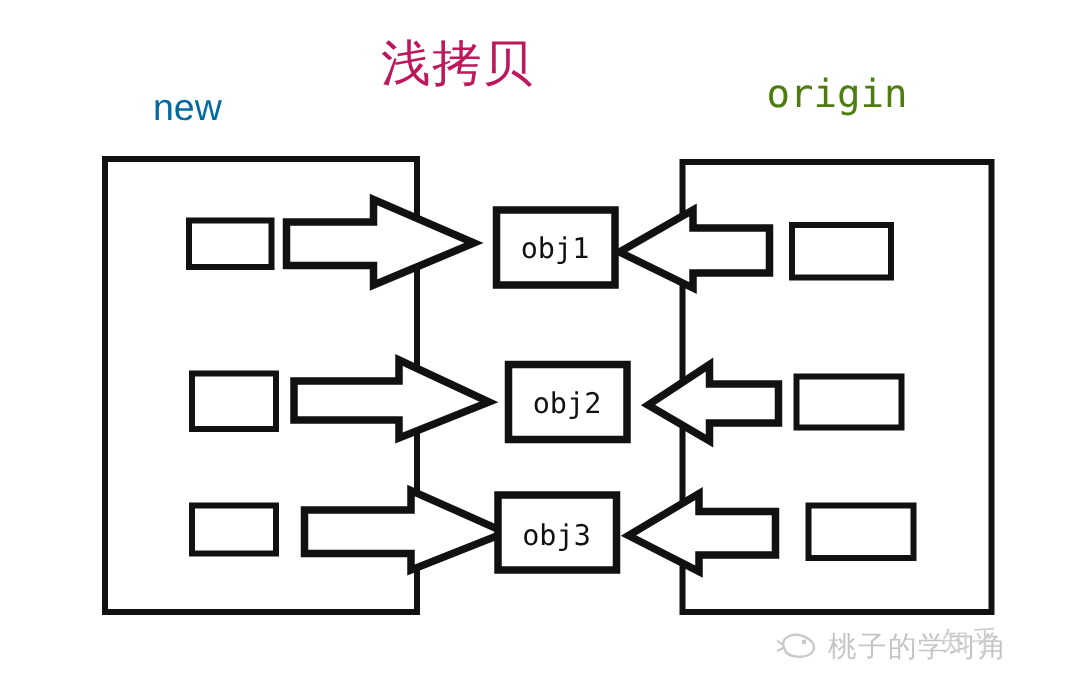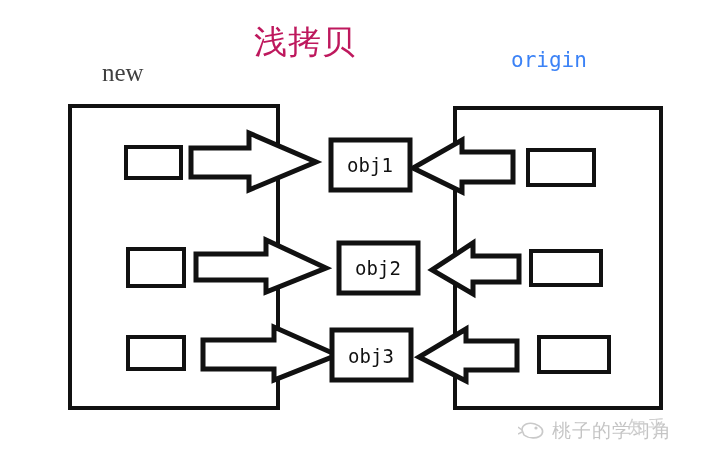--- a/index.html
+++ b/index.html
@@ -33,28 +33,28 @@
     font-size: 33px;
     color: #be185d;
     font-family: "DejaVu Sans", "Liberation Sans", sans-serif;
     letter-spacing: 1px;
     text-align: center;
   }
   #label-new {
     left: 102px;
     top: 60px;
     font-size: 25px;
-    color: #404040;
-    font-family: Liberation Serif, serif;
+    color: #0369a1;
+    font-family: Liberation Sans, sans-serif;
   }
   #label-origin {
     left: 511px;
     top: 50px;
-    font-size: 21px;
-    color: #3b82f6;
+    font-size: 26px;
+    color: #4d7c0f;
     font-family: "DejaVu Sans Mono", "Liberation Mono", monospace;
   }
   .obj-text {
     font-size: 19px;
     fill: #111111;
     font-family: "DejaVu Sans Mono", "Liberation Mono", monospace;
   }
   #watermark {
     position: absolute;
     left: 518px;

